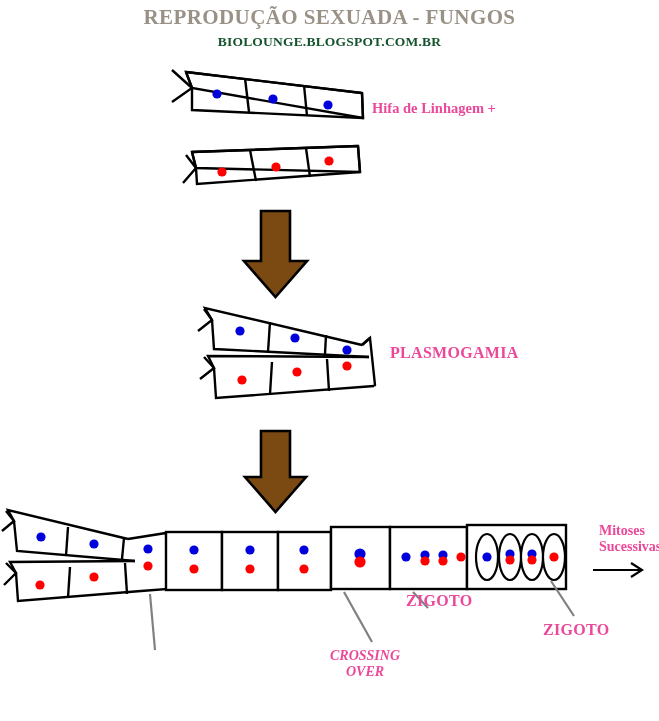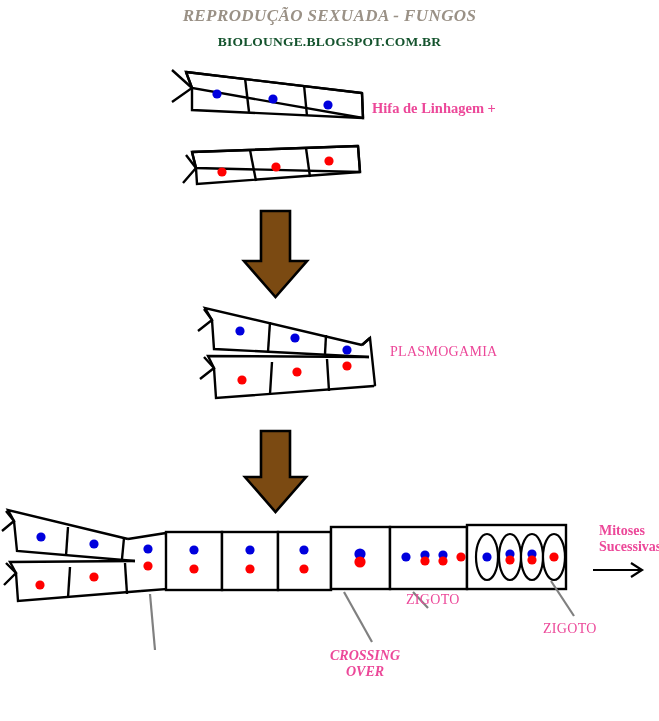--- a/index.html
+++ b/index.html
@@ -39,44 +39,43 @@
     line-height: 1.12;
     color: #ec4899;
     font-family: "Liberation Serif", "DejaVu Serif", serif;
   }
 
   #title {
     left: 0;
     top: 6px;
     width: 659px;
     text-align: center;
-    font-size: 17px;
+    font-size: 21px;
     font-weight: bold;
     letter-spacing: 0.4px;
     color: #9a9186;
-    font-style: italic;
   }
   #subtitle {
     left: 0;
     top: 34px;
     width: 659px;
     text-align: center;
     font-size: 13.5px;
     font-weight: bold;
     letter-spacing: 0.2px;
     color: #14532d;
   }
 
   .label-bold {
     font-size: 14.5px;
     font-weight: bold;
   }
   .label-caps {
-    font-size: 14px;
-    font-weight: normal;
+    font-size: 16px;
+    font-weight: bold;
     letter-spacing: 0.3px;
   }
   .label-italic {
     font-size: 14px;
     font-weight: bold;
     font-style: italic;
     text-align: center;
   }
   .label-right {
     font-size: 14px;

